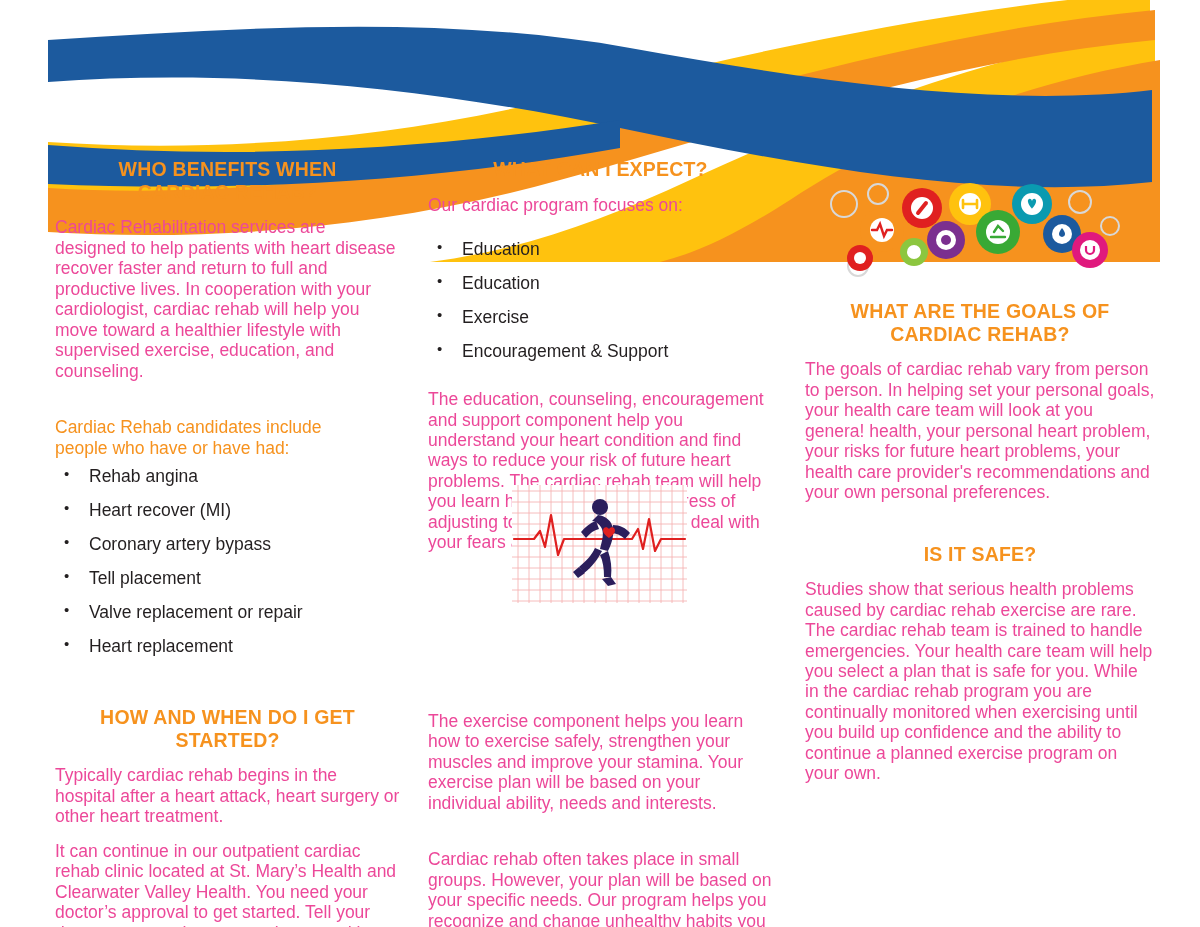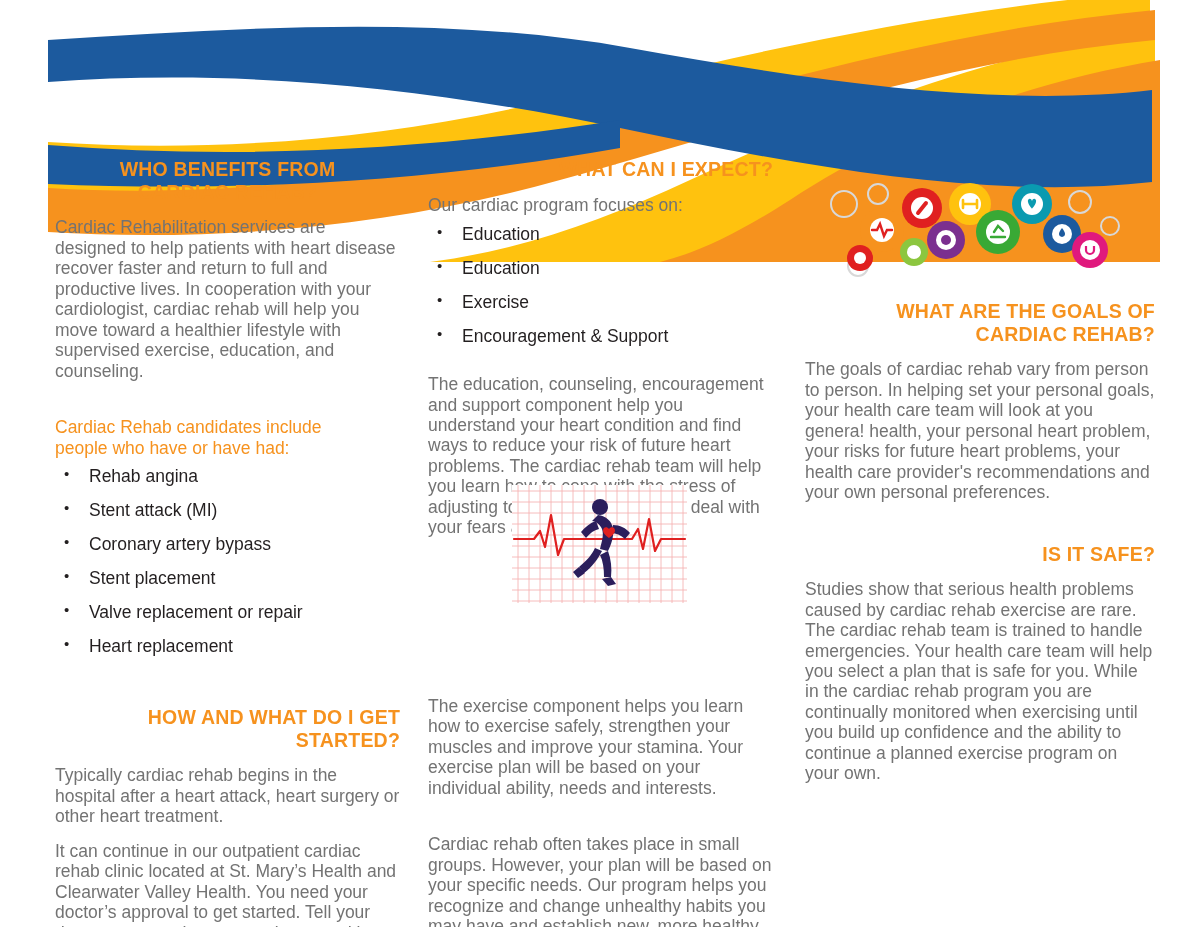--- a/index.html
+++ b/index.html
@@ -39,32 +39,32 @@
     box-sizing: border-box;
   }
   .col-left  { left: 55px;  top: 158px; width: 345px; }
   .col-mid   { left: 428px; top: 158px; width: 345px; }
   .col-right { left: 805px; top: 300px; width: 350px; }
 
   h2.heading {
     color: #f6921e;
     font-size: 19.5px;
     font-weight: bold;
-    text-align: right;
+    text-align: center;
     margin: 0 0 10px 0;
     line-height: 1.16;
     letter-spacing: 0.2px;
   }
   h2.heading.left-head { text-align: center; }
 
   p.body {
     font-size: 17.5px;
     line-height: 1.17;
     margin: 14px 0 14px 0;
-    color: #737373;
+    color: #ec4899;
   }
   p.body.tight { margin-bottom: 0; }
 
   .subhead {
     color: #f6921e;
     font-size: 17.5px;
     font-weight: normal;
     line-height: 1.18;
     margin: 0 0 8px 0;
   }
@@ -127,53 +127,53 @@
 
       <path d="M48,52 C240,38 430,58 620,98 C810,138 990,170 1152,152 L1152,60 C1000,78 820,52 630,18 C440,-16 240,-2 48,10 Z" fill="#1c5a9e" transform="translate(0,30)"></path>
       <path d="M48,145 C240,160 430,150 620,120 L620,148 C430,182 240,192 48,184 Z" fill="#1c5a9e"></path>
 
       <path d="M620,118 C800,88 990,52 1160,36 L1160,46 C995,64 805,100 625,130 Z" fill="#ffffff" opacity="0.0"></path>
     </svg>
   </div>
 
   <div class="col col-left">
     <h2 class="heading left-head">
-      <span>WHO BENEFITS FROM</span><br>
+      <span>WHO BENEFITS WHEN</span><br>
       <span>CARDIAC REHAB?</span>
     </h2>
     <p class="body">Cardiac Rehabilitation services are designed to help patients with heart disease recover faster and return to full and productive lives. In cooperation with your cardiologist, cardiac rehab will help you move toward a healthier lifestyle with supervised exercise, education, and counseling.</p>
 
     <div style="height:22px"></div>
 
     <div class="subhead">
       <span>Cardiac Rehab candidates include</span><br>
       <span>people who have or have had:</span>
     </div>
 
     <ul class="bullets loose">
       <li>Rehab angina</li>
-      <li>Stent attack (MI)</li>
+      <li>Heart recover (MI)</li>
       <li>Coronary artery bypass</li>
-      <li>Stent placement</li>
+      <li>Tell placement</li>
       <li>Valve replacement or repair</li>
       <li>Heart replacement</li>
     </ul>
 
     <div style="height:22px"></div>
 
-    <h2 class="heading">HOW AND WHAT DO I GET STARTED?</h2>
+    <h2 class="heading">HOW AND WHEN DO I GET STARTED?</h2>
     <p class="body">Typically cardiac rehab begins in the hospital after a heart attack, heart surgery or other heart treatment.</p>
     <p class="body"><span>It can continue in our outpatient cardiac rehab clinic located at St. Mary’s Health and Clearwater Valley Health. You need your doctor’s approval to get started. Tell your doctor or nurse that you are interested in cardiac rehab and ask for a referral to a program that is appropriate for you. If you have any questions, please call our </span></p>
   </div>
 
   <div class="col col-mid">
     <h2 class="heading">WHAT CAN I EXPECT?</h2>
     <p class="body tight">Our cardiac program focuses on:</p>
 
-    <ul class="bullets loose" style="margin-top:9px;">
+    <ul class="bullets loose" style="margin-top:24px;">
       <li>Education</li>
       <li>Education</li>
       <li>Exercise</li>
       <li>Encouragement &amp; Support</li>
     </ul>
 
     <p class="body">The education, counseling, encouragement and support component help you understand your heart condition and find ways to reduce your risk of future heart problems. The cardiac rehab team will help you learn how to cope with the stress of adjusting to a new lifestyle and to deal with your fears about the future.</p>
 
     <div style="height:130px"></div>
 

